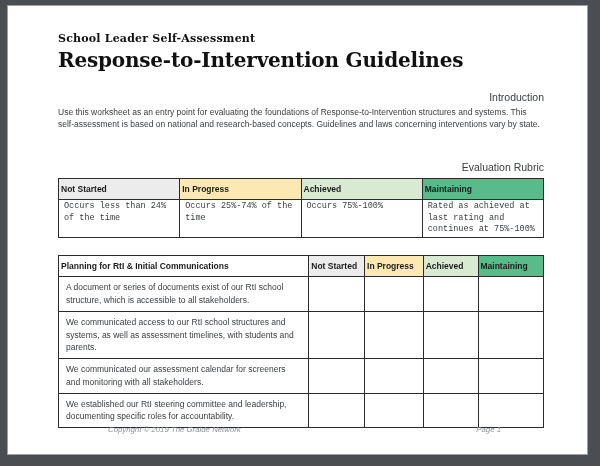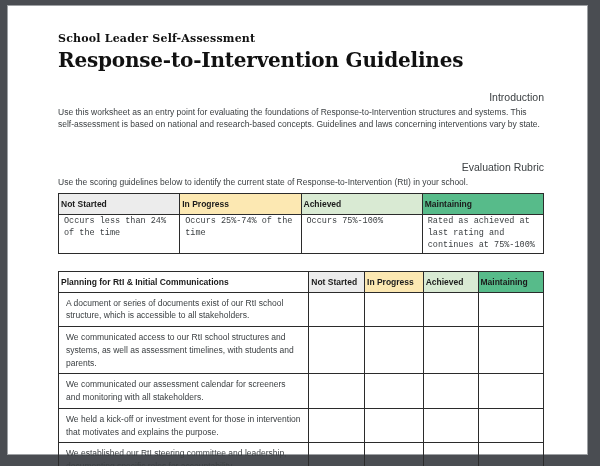--- a/index.html
+++ b/index.html
@@ -108,21 +108,20 @@
     <div class="eyebrow">School Leader Self-Assessment</div>
     <h1 class="doc-title">Response-to-Intervention Guidelines</h1>
 
     <div>
       <h2 class="section-heading intro-heading">Introduction</h2>
       <p class="body-text">Use this worksheet as an entry point for evaluating the foundations of Response-to-Intervention structures and systems. This self-assessment is based on national and research-based concepts. Guidelines and laws concerning interventions vary by state.</p>
     </div>
 
     <div>
       <h2 class="section-heading rubric-heading">Evaluation Rubric</h2>
-      <p class="body-text">Use the scoring guidelines below to identify the current state of Response-to-Intervention (RtI) in your school.</p>
 
       <table class="rubric-table">
         <thead>
           <tr>
             <th style="background-color: rgb(236, 236, 236);">Not Started</th>
             <th style="background-color: rgb(252, 232, 178);">In Progress</th>
             <th style="background-color: rgb(217, 234, 211);">Achieved</th>
             <th style="background-color: rgb(87, 187, 138);">Maintaining</th>
           </tr>
         </thead>
@@ -170,31 +169,28 @@
           <td class="rating-cell"></td>
         </tr>
         <tr>
           <td class="statement">We communicated our assessment calendar for screeners and monitoring with all stakeholders.</td>
           <td class="rating-cell"></td>
           <td class="rating-cell"></td>
           <td class="rating-cell"></td>
           <td class="rating-cell"></td>
         </tr>
         <tr>
-          <td class="statement">We held a kick-off or investment event for those in intervention that motivates and explains the purpose.</td>
-          <td class="rating-cell"></td>
-          <td class="rating-cell"></td>
-          <td class="rating-cell"></td>
-          <td class="rating-cell"></td>
-        </tr>
-        <tr>
           <td class="statement">We established our RtI steering committee and leadership, documenting specific roles for accountability.</td>
           <td class="rating-cell"></td>
           <td class="rating-cell"></td>
           <td class="rating-cell"></td>
           <td class="rating-cell"></td>
         </tr>
       </tbody>
     </table>
 
+    <div class="footer">
+      <span>Copyright © 2019 The Graide Network</span>
+      <span>Page 1</span>
+    </div>
 
   </div>
 </div>
 
 </body></html>

